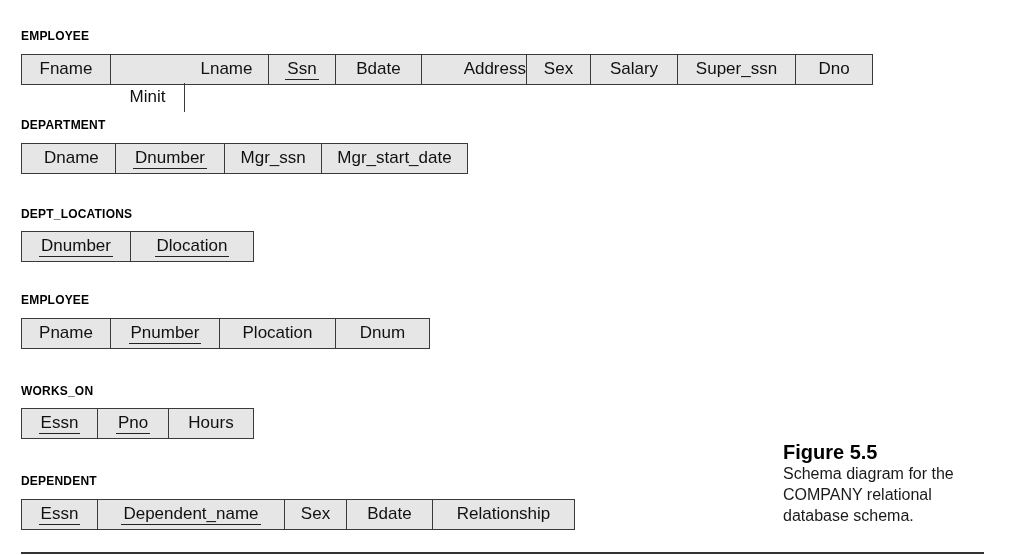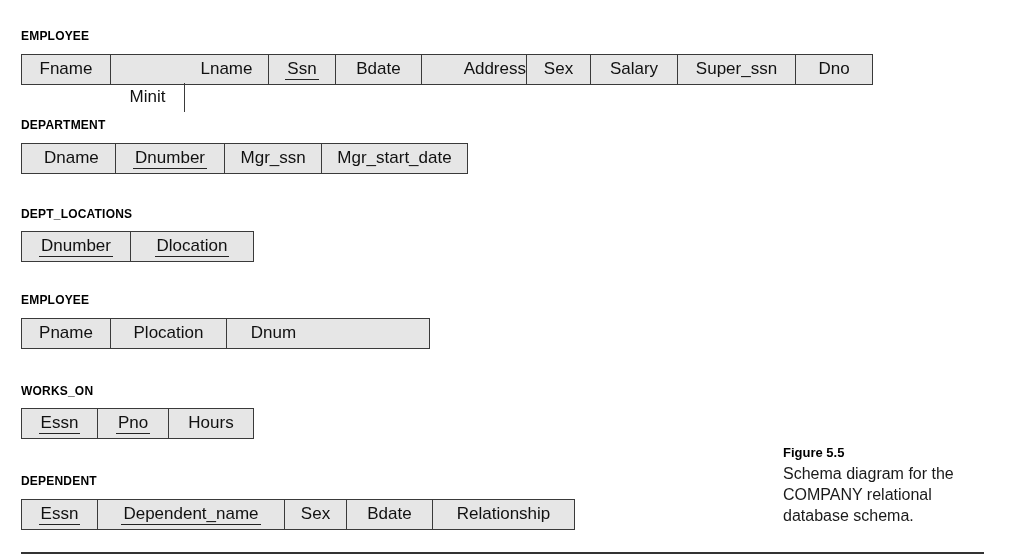--- a/index.html
+++ b/index.html
@@ -60,21 +60,21 @@
     .caption {
       position: absolute;
       left: 783px;
       top: 442px;
       font-size: 16px;
       line-height: 21px;
       color: #1a1a1a;
     }
     .caption .fig-label {
       font-weight: bold;
-      font-size: 13px;
+      font-size: 20px;
       color: #000000;
     }
     .bottom-rule {
       position: absolute;
       left: 21px;
       top: 552px;
       width: 963px;
       height: 2px;
       background: #333333;
     }
@@ -140,20 +140,23 @@
   <div class="attr key" style="width:122px;">
       <span class="label">Dlocation</span>
     </div>
 </div>
 
 <div class="relation-title" style="top:290px;">EMPLOYEE</div>
 <div class="relation-row" style="top:318px; width:409px;">
   <div class="attr" style="width:89px;">
       <span class="label">Pname</span>
     </div>
+  <div class="attr key" style="width:109px;">
+      <span class="label">Pnumber</span>
+    </div>
   <div class="attr" style="width:116px;">
       <span class="label">Plocation</span>
     </div>
   <div class="attr" style="width:93px;">
       <span class="label">Dnum</span>
     </div>
 </div>
 
 <div class="relation-title" style="top:381px;">WORKS_ON</div>
 <div class="relation-row" style="top:408px; width:233px;">

